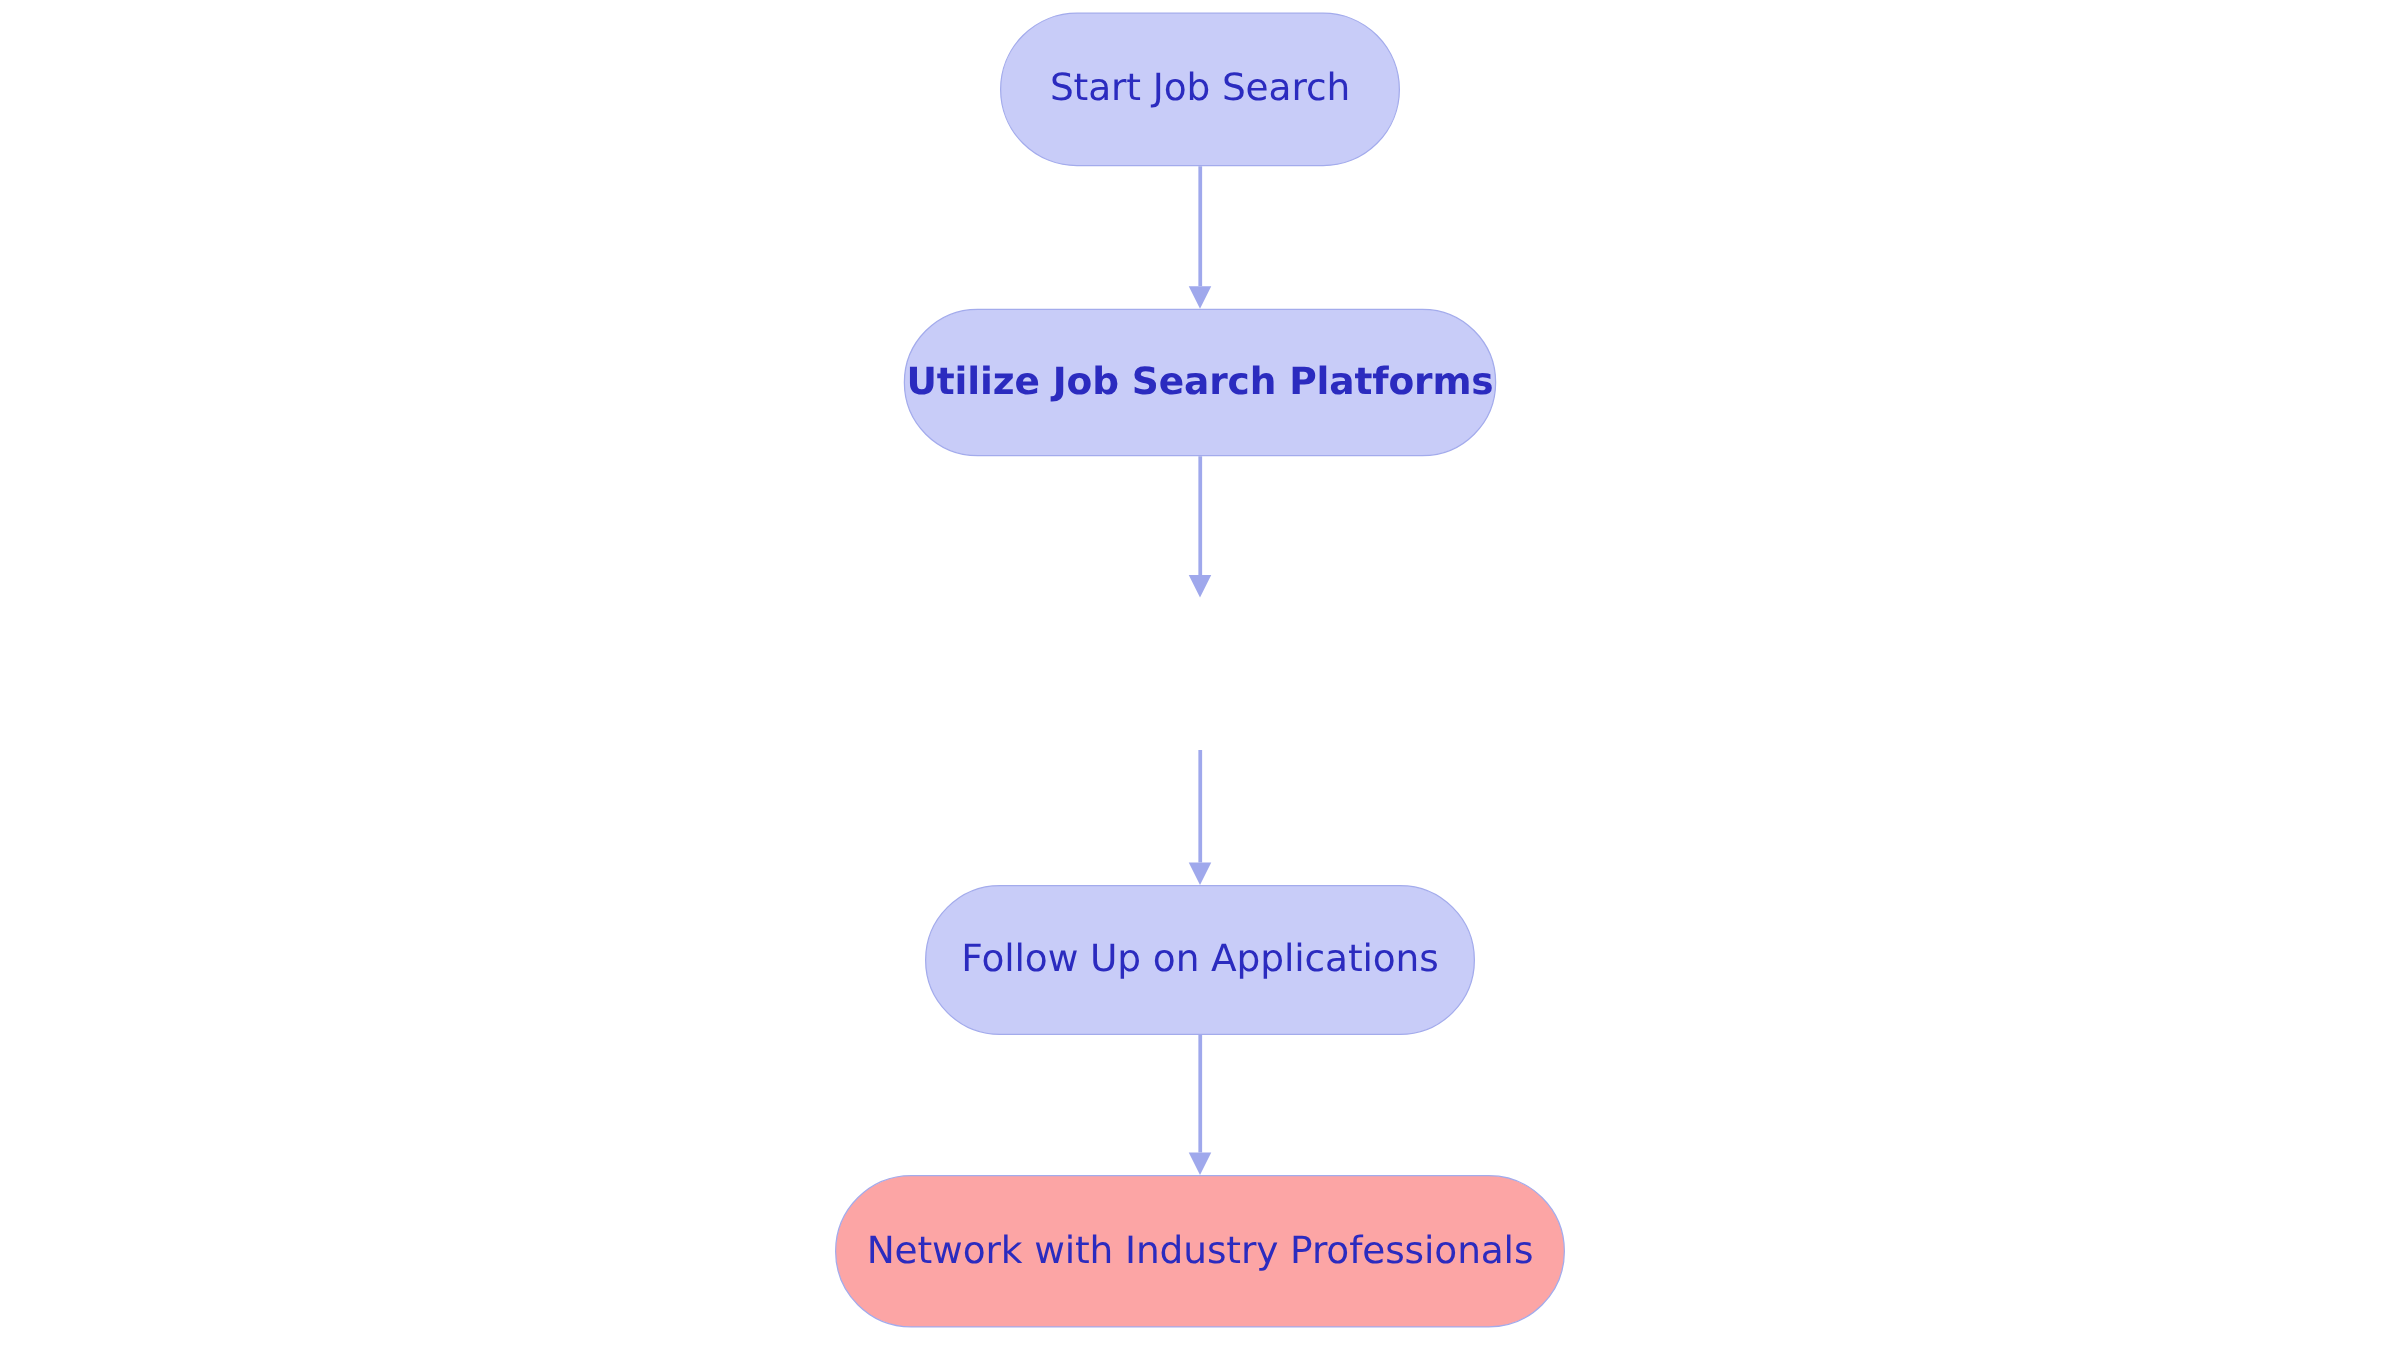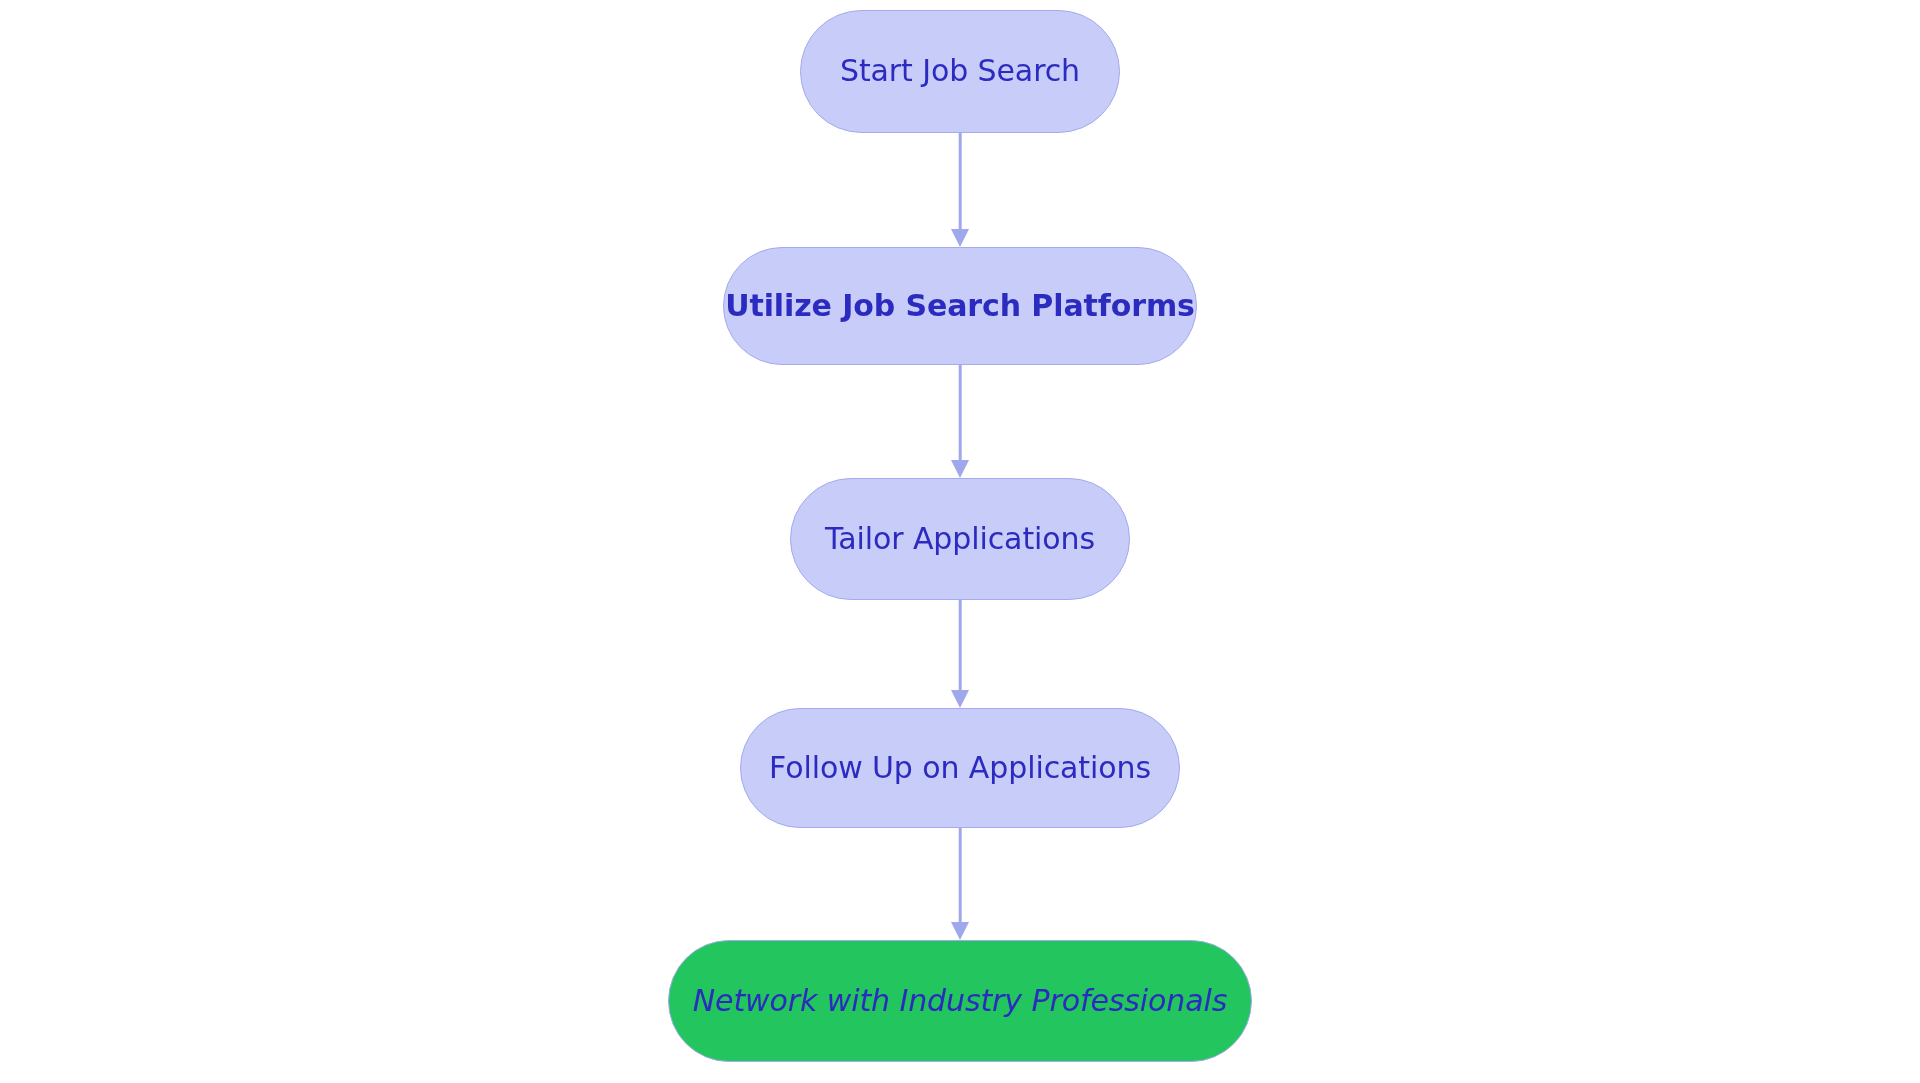--- a/index.html
+++ b/index.html
@@ -119,36 +119,33 @@
 
     <div class="node node-2" style="background: rgb(200, 204, 248); border-color: rgb(163, 171, 236);">
       <span class="node-label" style="color: rgb(43, 43, 191); font-weight: bold;">Utilize Job Search Platforms</span>
     </div>
 
     <div class="edge edge-2">
       <div class="edge-line" style="background: rgb(159, 168, 236);"></div>
       <div class="edge-arrow" style="border-top-color: rgb(159, 168, 236);"></div>
     </div>
 
-    <div class="node node-3" style="background: rgb(200, 204, 248); border-color: rgb(163, 171, 236);">
-      <span class="node-label" style="color: rgb(43, 43, 191);">Tailor Applications</span>
-    </div>
 
     <div class="edge edge-3">
       <div class="edge-line" style="background: rgb(159, 168, 236);"></div>
       <div class="edge-arrow" style="border-top-color: rgb(159, 168, 236);"></div>
     </div>
 
     <div class="node node-4" style="background: rgb(200, 204, 248); border-color: rgb(163, 171, 236);">
       <span class="node-label" style="color: rgb(43, 43, 191);">Follow Up on Applications</span>
     </div>
 
     <div class="edge edge-4">
       <div class="edge-line" style="background: rgb(159, 168, 236);"></div>
       <div class="edge-arrow" style="border-top-color: rgb(159, 168, 236);"></div>
     </div>
 
-    <div class="node node-5" style="background: #22c55e; border-color: rgb(163, 171, 236); font-style: italic;">
+    <div class="node node-5" style="background: #fca5a5; border-color: rgb(163, 171, 236);">
       <span class="node-label" style="color: rgb(43, 43, 191);">Network with Industry Professionals</span>
     </div>
 
   </div>
 </div>
 
 </body></html>

